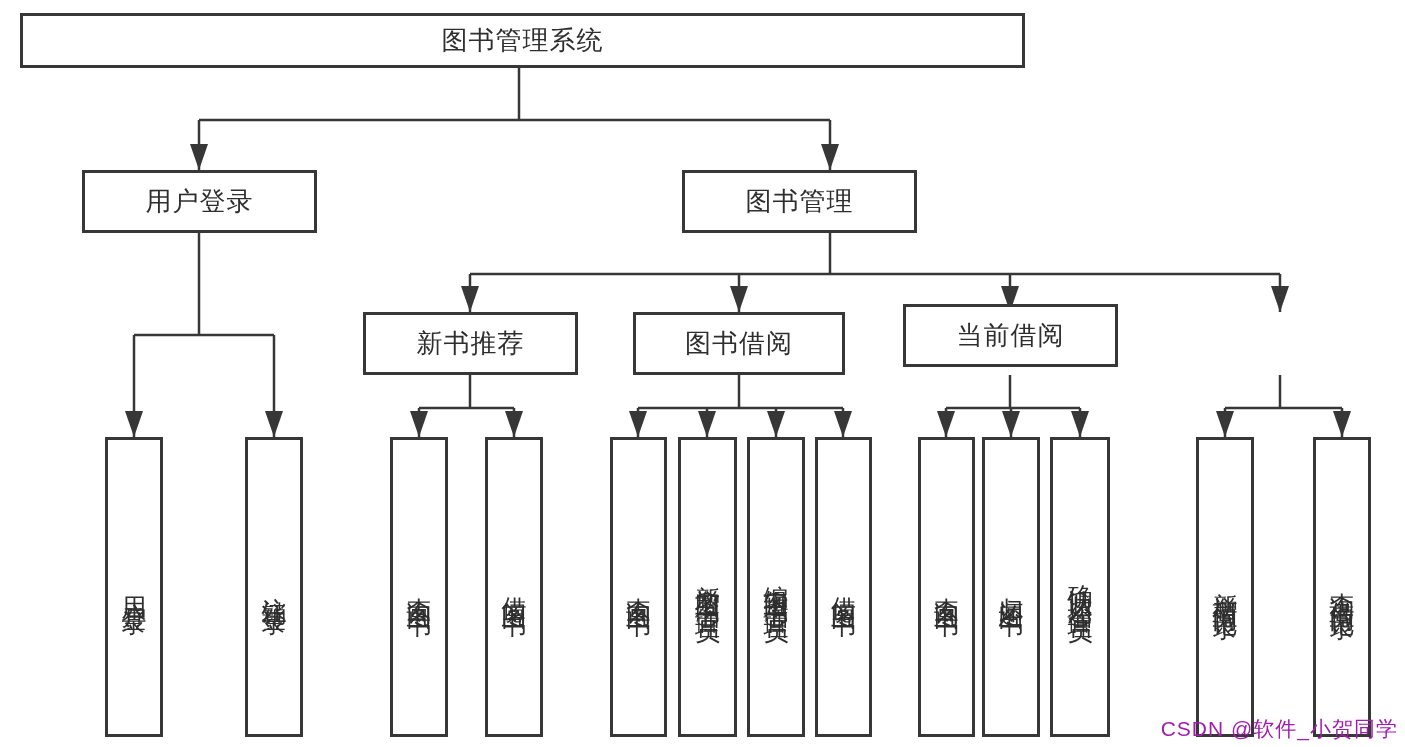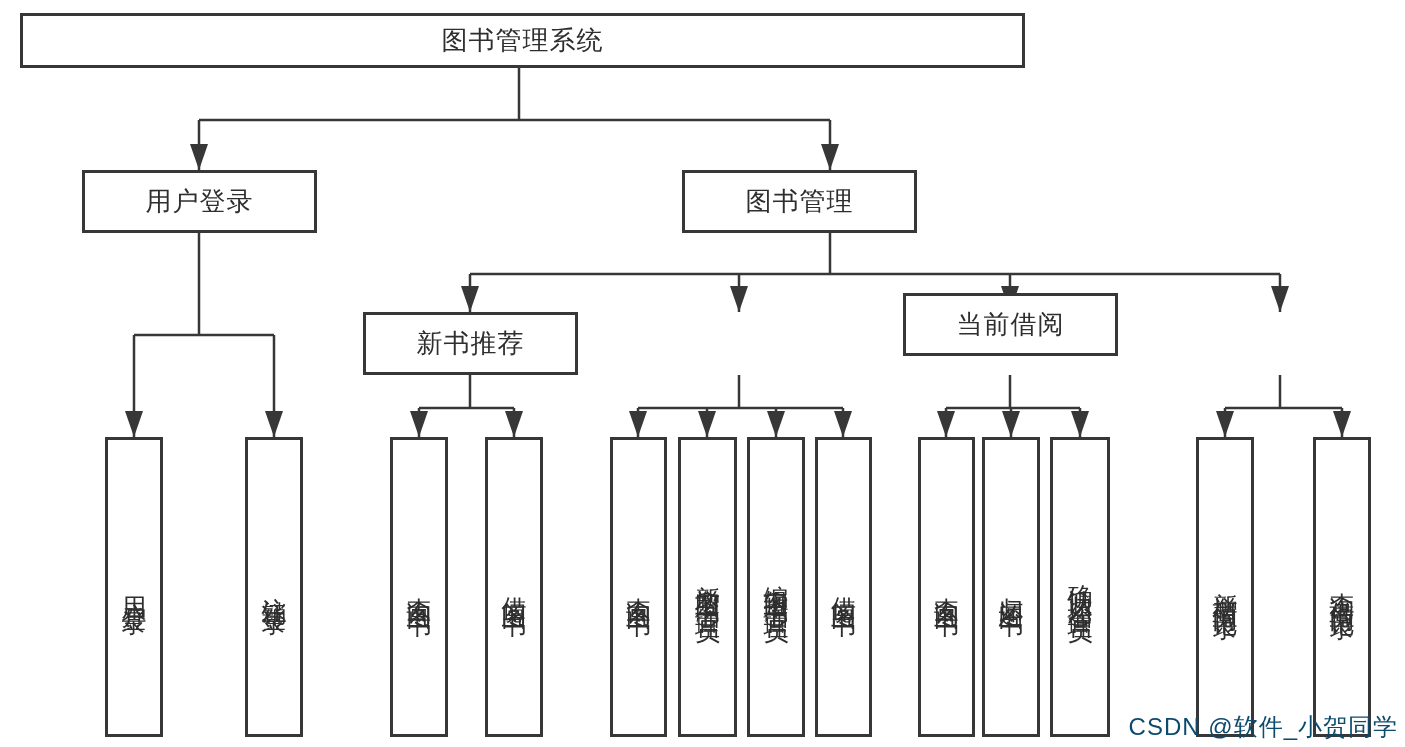--- a/index.html
+++ b/index.html
@@ -14,21 +14,21 @@
     display:flex; align-items:center; justify-content:center;
   }
   .hbox { font-size:26px; letter-spacing:1px; white-space:nowrap; }
   .vbox { top:437px; height:300px; }
   .vtext {
     writing-mode:vertical-rl; text-orientation:mixed;
     font-size:25px; line-height:1; letter-spacing:5px;
   }
   .watermark {
     position:absolute; right:7px; bottom:4px; z-index:2;
-    color:#0c4a6e; font-size:24px; letter-spacing:1px; white-space:nowrap;
+    color:#a21caf; font-size:21px; letter-spacing:1px; white-space:nowrap;
   }
 </style>
 </head>
 <body>
 
 <div class="stage">
 
   <svg width="1405" height="747" viewBox="0 0 1405 747" aria-hidden="true">
     <defs>
       <marker id="arw" markerUnits="userSpaceOnUse" markerWidth="28" markerHeight="20" refX="26" refY="9" orient="auto">
@@ -78,21 +78,22 @@
       <path d="M1342 408 V437" marker-end="url(#arw)"></path>
     </g>
   </svg>
 
   <div class="box hbox" style="left:20px;top:13px;width:1005px;height:55px">图书管理系统</div>
 
   <div class="box hbox" style="left:82px;top:170px;width:235px;height:63px">用户登录</div>
   <div class="box hbox" style="left:682px;top:170px;width:235px;height:63px">图书管理</div>
 
   <div class="box hbox" style="left:363px;top:312px;width:215px;height:63px">新书推荐</div>
-  <div class="box hbox" style="left:903px;top:293px;width:215px;height:63px">当前借阅</div>
+  <div class="box hbox" style="left:633px;top:312px;width:212px;height:63px">图书借阅</div>
+  <div class="box hbox" style="left:903px;top:304px;width:215px;height:63px">当前借阅</div>
 
   <div class="box vbox" style="left:105px;width:58px">
     <span class="vtext">用户登录</span>
   </div>
   <div class="box vbox" style="left:245px;width:58px">
     <span class="vtext">注销登录</span>
   </div>
 
   <div class="box vbox" style="left:390px;width:58px">
     <span class="vtext">查询图书</span>

